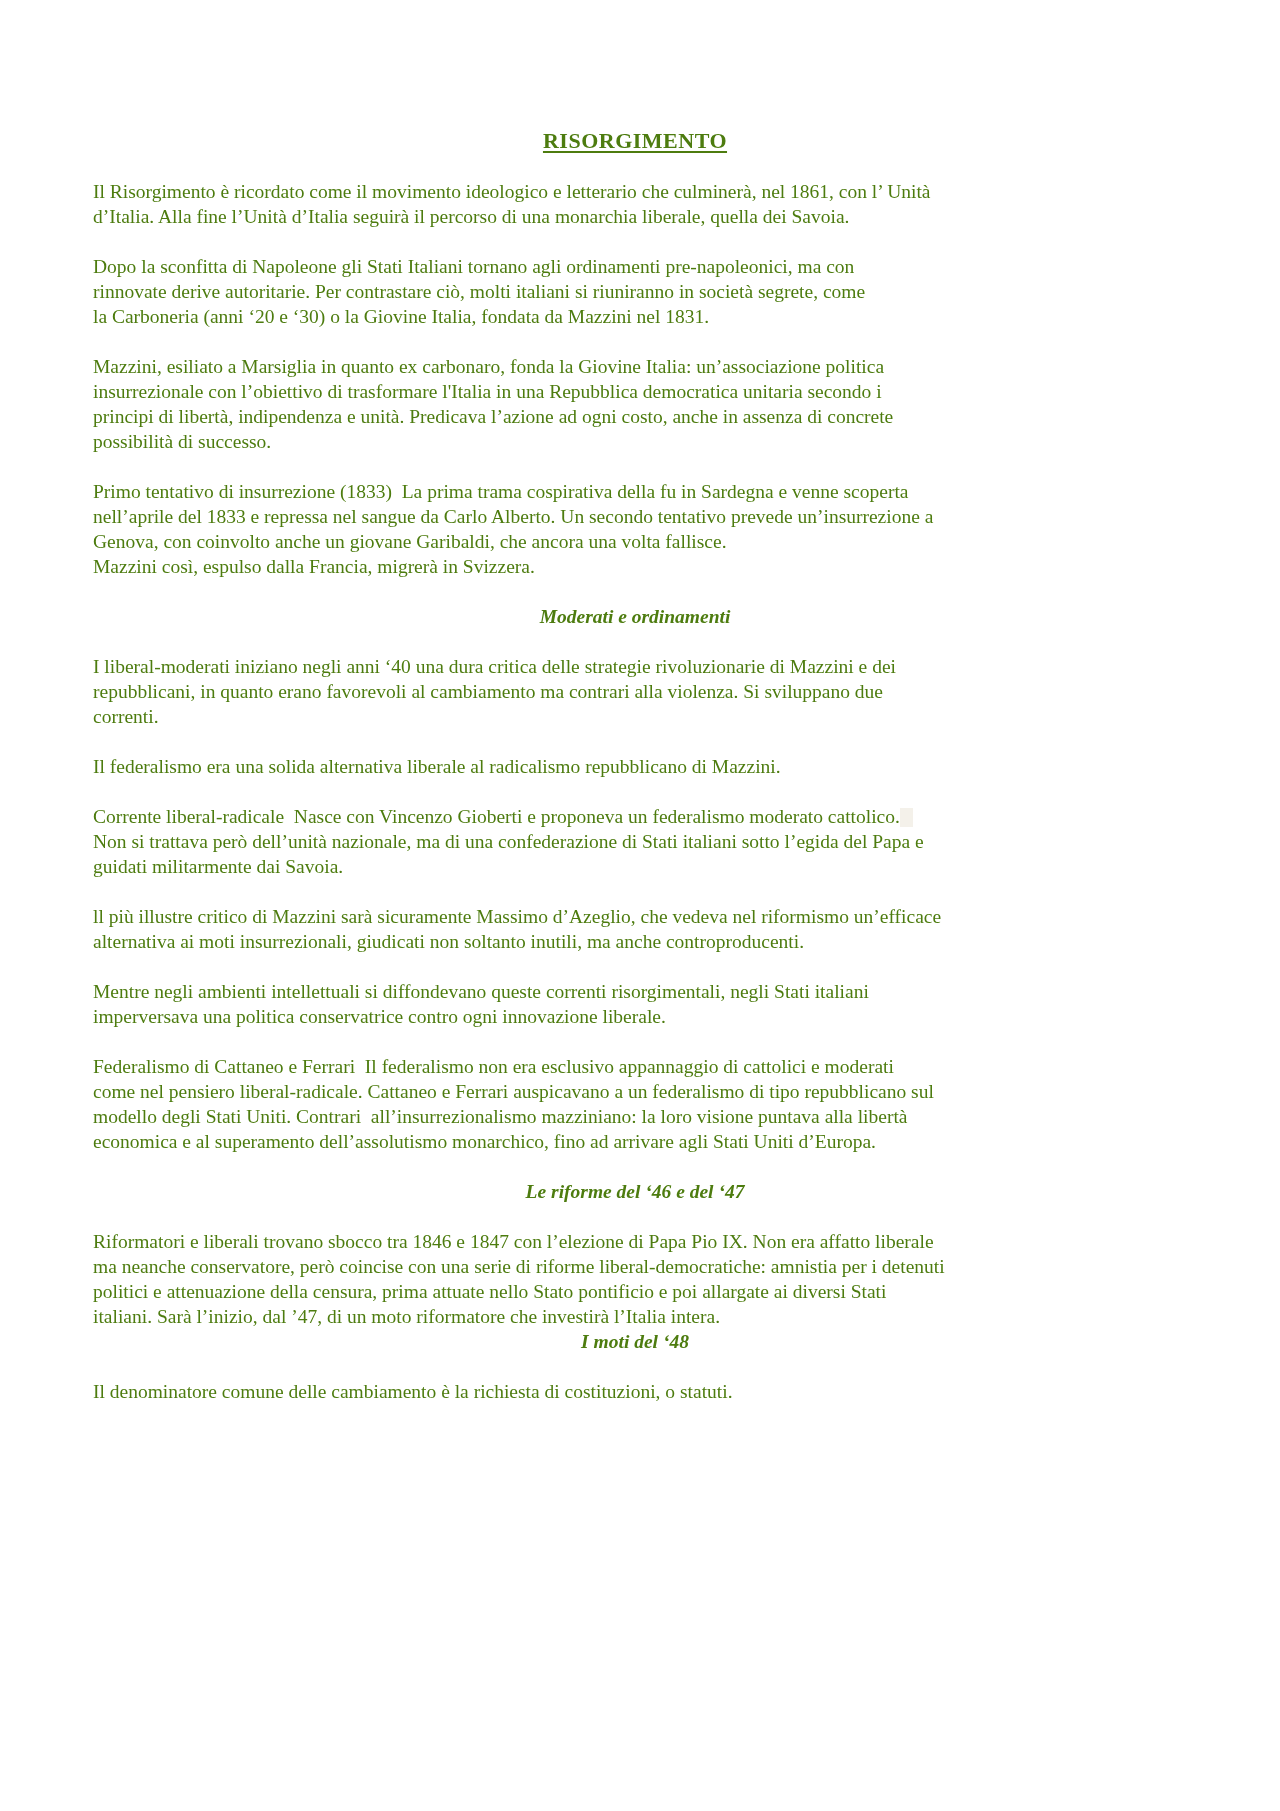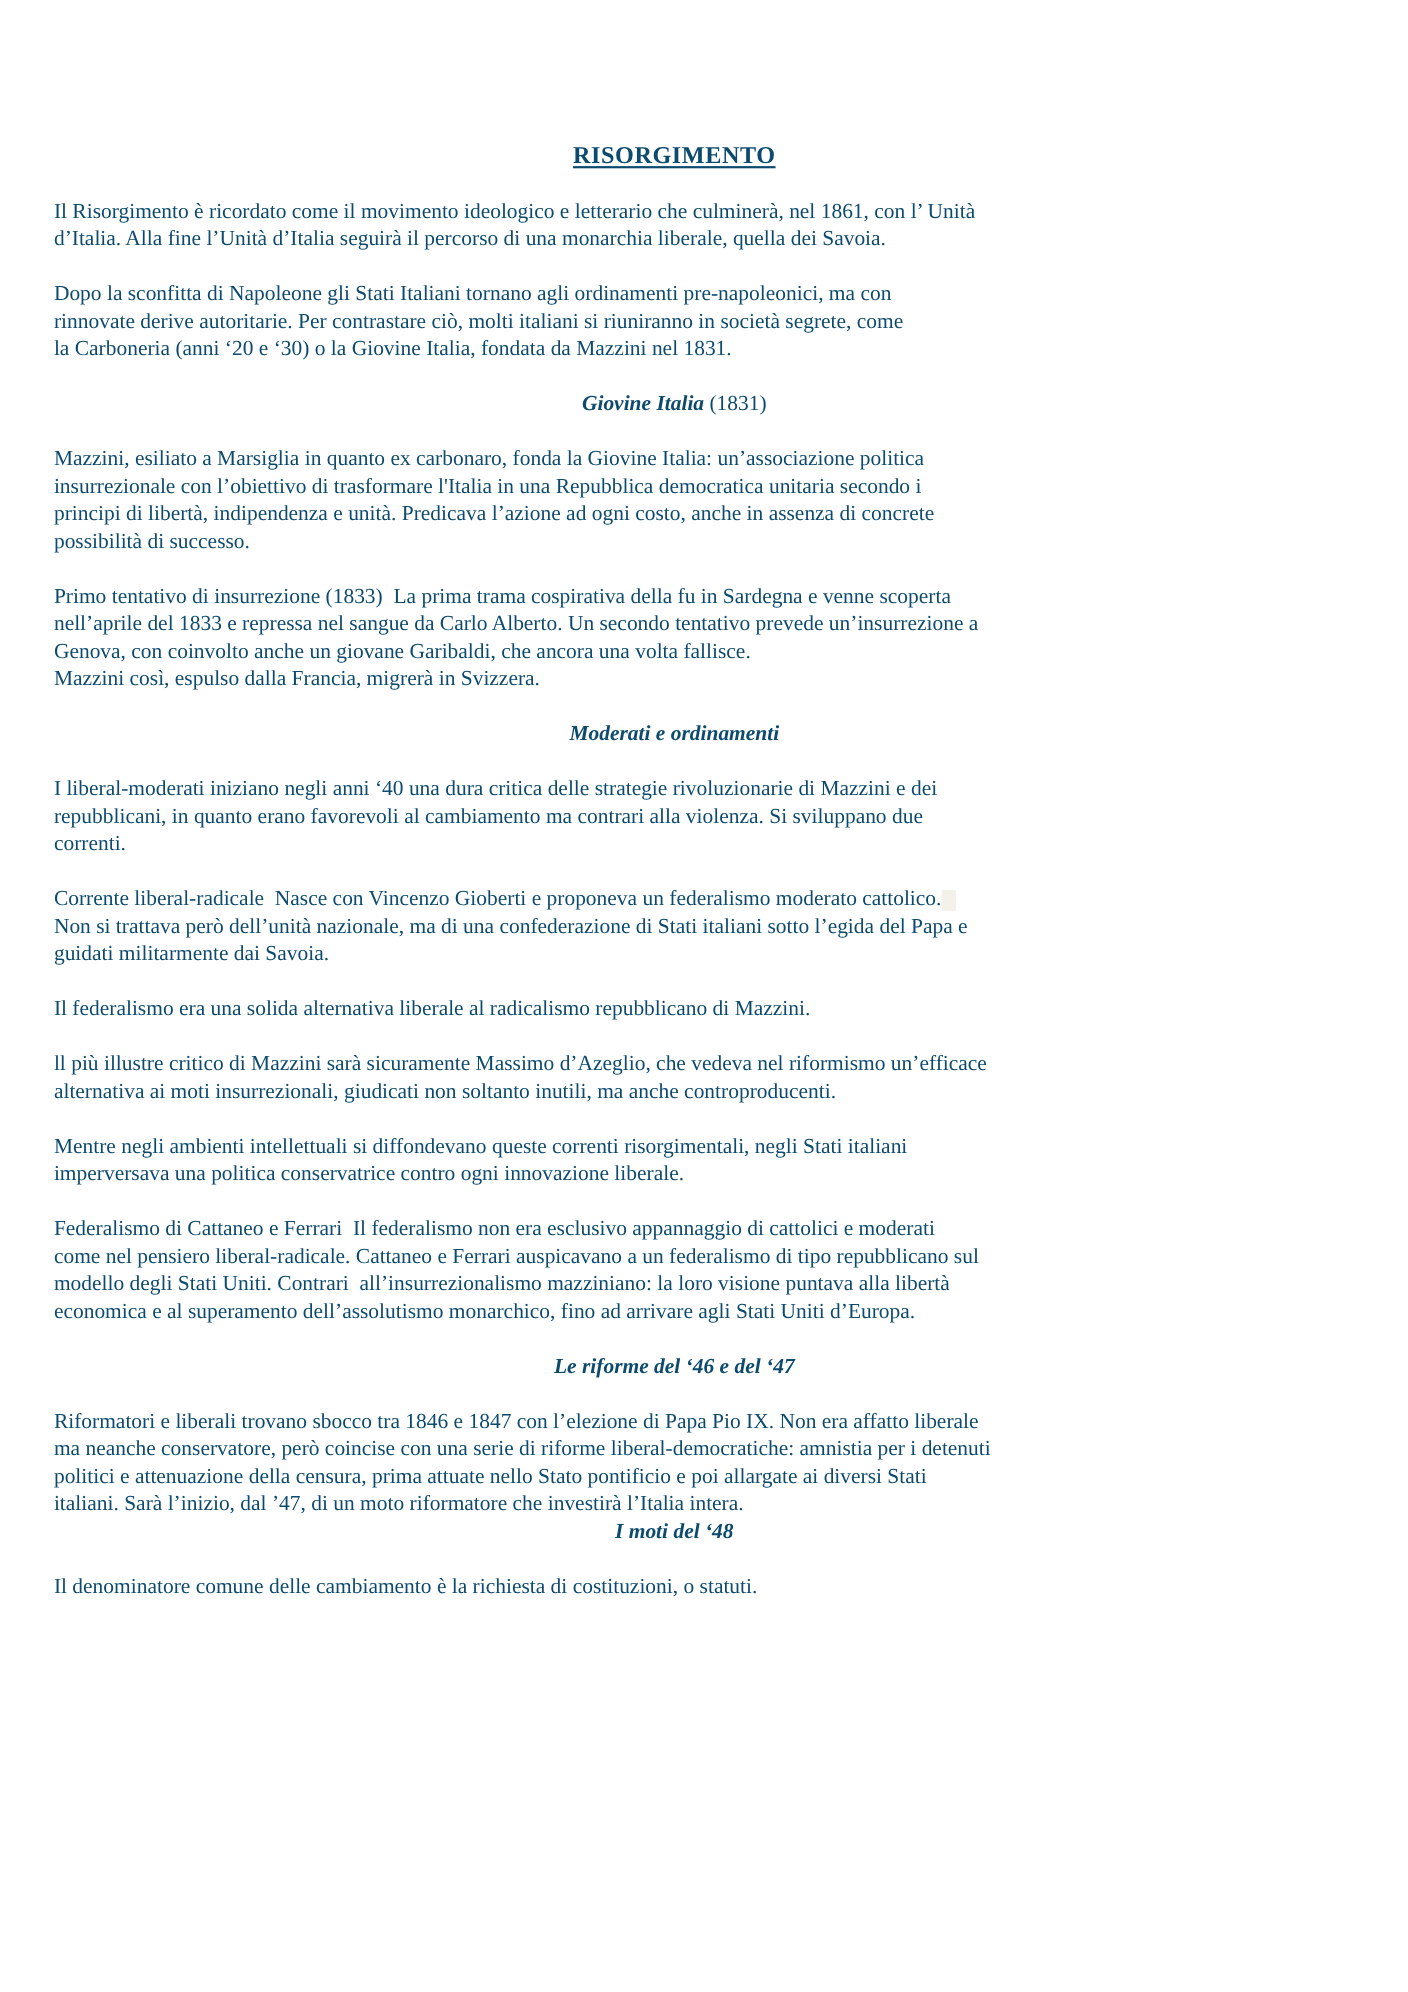--- a/index.html
+++ b/index.html
@@ -9,25 +9,25 @@
   }
   body {
     width: 1280px;
     height: 1811px;
     overflow: hidden;
   }
   .page {
     box-sizing: border-box;
     width: 1280px;
     height: 1328px;
-    padding: 128px 103px 0 49px;
+    padding: 128px 103px 0 93px;
     font-family: "Liberation Serif", "DejaVu Serif", serif;
     font-size: 19.5px;
     line-height: 25px;
-    color: #0c4a6e;
+    color: #4d7c0f;
   }
   .title {
     text-align: center;
     margin: 0;
   }
   .title .title-text {
     font-weight: bold;
     font-size: 22px;
     text-decoration: underline;
     text-decoration-thickness: 2px;
@@ -66,37 +66,36 @@
 <body>
 
 <div class="page">
   <div>
       <div class="title"><span class="title-text">RISORGIMENTO</span></div>
       <div class="paragraph"><span class="seg-normal">Il Risorgimento è ricordato come il movimento ideologico e letterario che culminerà, nel 1861, con l’ Unità
 d’Italia. Alla fine l’Unità d’Italia seguirà il percorso di una monarchia liberale, quella dei Savoia.</span></div>
       <div class="paragraph"><span class="seg-normal">Dopo la sconfitta di Napoleone gli Stati Italiani tornano agli ordinamenti pre-napoleonici, ma con
 rinnovate derive autoritarie. Per contrastare ciò, molti italiani si riuniranno in società segrete, come
 la Carboneria (anni ‘20 e ‘30) o la Giovine Italia, fondata da Mazzini nel 1831.</span></div>
-      <div class="heading"><span class="seg-bolditalic">Giovine Italia</span><span class="seg-normal"> (1831)</span></div>
       <div class="paragraph"><span class="seg-normal">Mazzini, esiliato a Marsiglia in quanto ex carbonaro, fonda la Giovine Italia: un’associazione politica
 insurrezionale con l’obiettivo di trasformare l'Italia in una Repubblica democratica unitaria secondo i
 principi di libertà, indipendenza e unità. Predicava l’azione ad ogni costo, anche in assenza di concrete
 possibilità di successo.</span></div>
       <div class="paragraph"><span class="seg-italic">Primo tentativo di insurrezione</span><span class="seg-normal"> (1833)  La prima trama cospirativa della fu in Sardegna e venne scoperta
 nell’aprile del 1833 e repressa nel sangue da Carlo Alberto. Un secondo tentativo prevede un’insurrezione a
 Genova, con coinvolto anche un giovane Garibaldi, che ancora una volta fallisce.
 Mazzini così, espulso dalla Francia, migrerà in Svizzera.</span></div>
       <div class="heading"><span class="seg-bolditalic">Moderati e ordinamenti</span></div>
       <div class="paragraph"><span class="seg-normal">I liberal-moderati iniziano negli anni ‘40 una dura critica delle strategie rivoluzionarie di Mazzini e dei
 repubblicani, in quanto erano favorevoli al cambiamento ma contrari alla violenza. Si sviluppano due
 correnti.</span></div>
+      <div class="paragraph"><span class="seg-normal">Il federalismo era una solida alternativa liberale al radicalismo repubblicano di Mazzini.</span></div>
       <div class="paragraph"><span class="seg-italic">Corrente liberal-radicale</span><span class="seg-normal">  Nasce con Vincenzo Gioberti e proponeva un federalismo moderato cattolico.</span><span class="seg-highlight"></span><span class="seg-normal">
 Non si trattava però dell’unità nazionale, ma di una confederazione di Stati italiani sotto l’egida del Papa e
 guidati militarmente dai Savoia.</span></div>
-      <div class="paragraph"><span class="seg-normal">Il federalismo era una solida alternativa liberale al radicalismo repubblicano di Mazzini.</span></div>
       <div class="paragraph"><span class="seg-normal">ll più illustre critico di Mazzini sarà sicuramente Massimo d’Azeglio, che vedeva nel riformismo un’efficace
 alternativa ai moti insurrezionali, giudicati non soltanto inutili, ma anche controproducenti.</span></div>
       <div class="paragraph"><span class="seg-normal">Mentre negli ambienti intellettuali si diffondevano queste correnti risorgimentali, negli Stati italiani
 imperversava una politica conservatrice contro ogni innovazione liberale.</span></div>
       <div class="paragraph"><span class="seg-italic">Federalismo di Cattaneo e Ferrari</span><span class="seg-normal">  Il federalismo non era esclusivo appannaggio di cattolici e moderati
 come nel pensiero liberal-radicale. Cattaneo e Ferrari auspicavano a un federalismo di tipo repubblicano sul
 modello degli Stati Uniti. Contrari  all’insurrezionalismo mazziniano: la loro visione puntava alla libertà
 economica e al superamento dell’assolutismo monarchico, fino ad arrivare agli Stati Uniti d’Europa.</span></div>
       <div class="heading"><span class="seg-bolditalic">Le riforme del ‘46 e del ‘47</span></div>
       <div class="paragraph"><span class="seg-normal">Riformatori e liberali trovano sbocco tra 1846 e 1847 con l’elezione di Papa Pio IX. Non era affatto liberale

